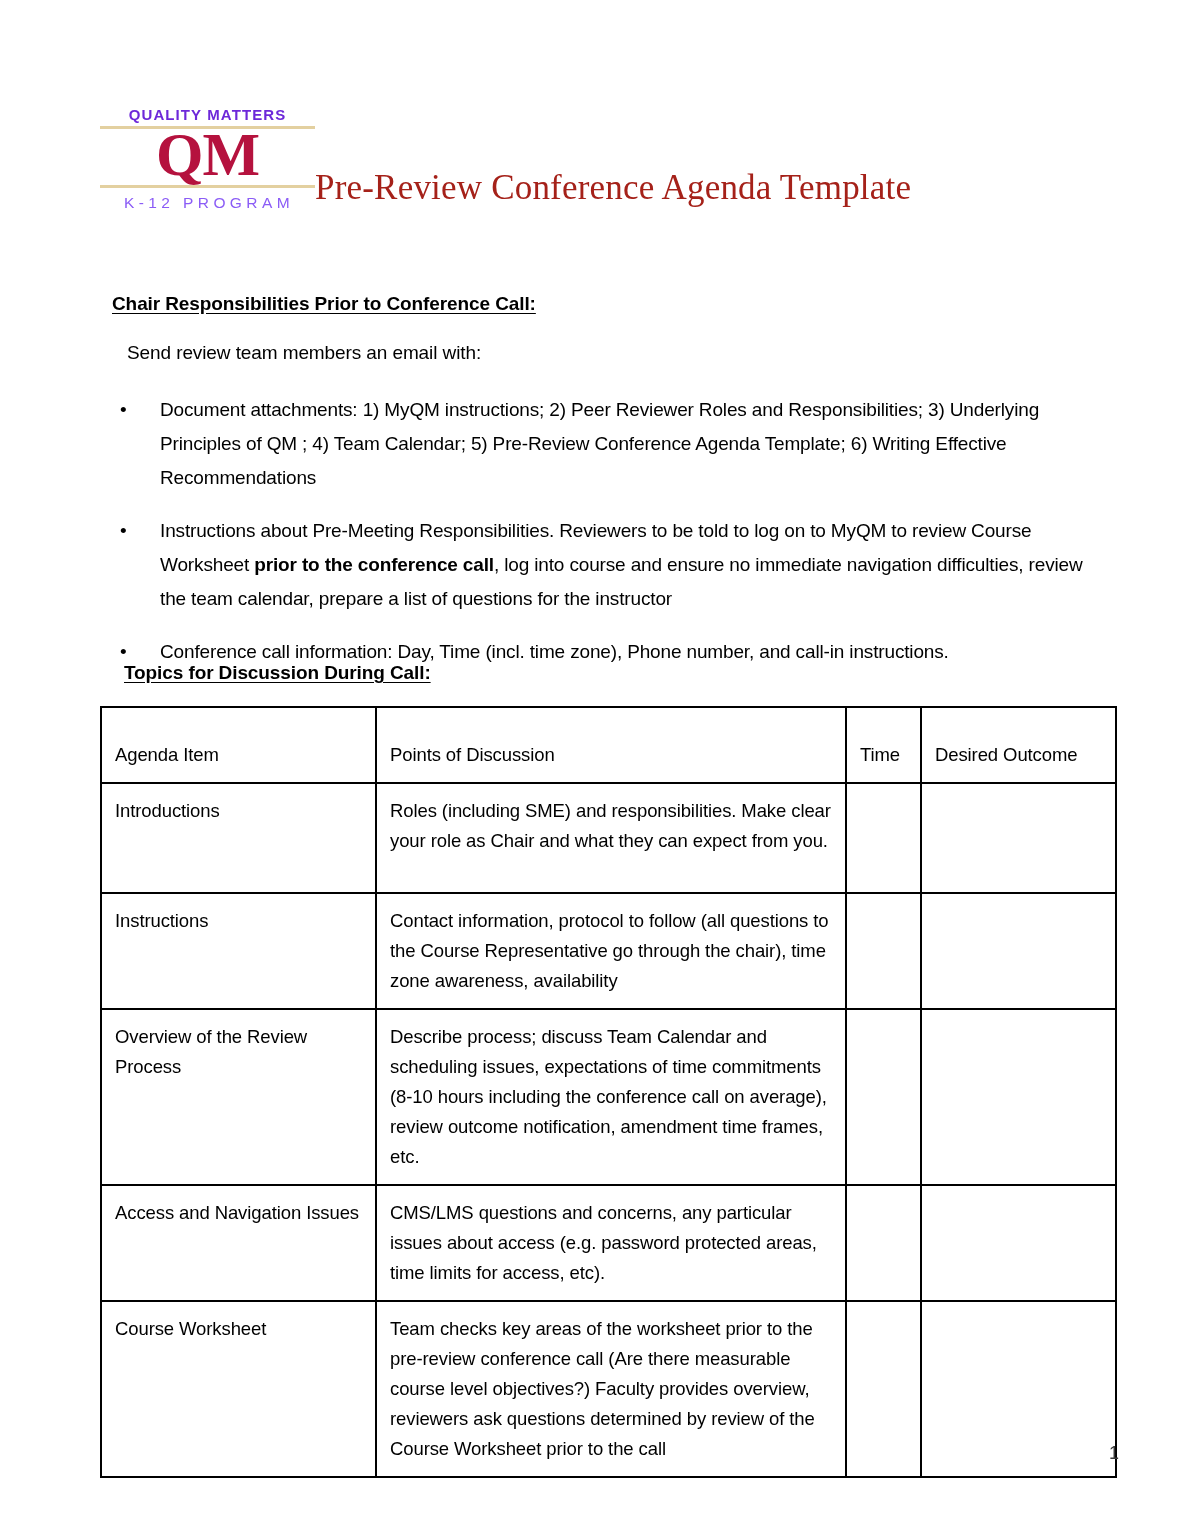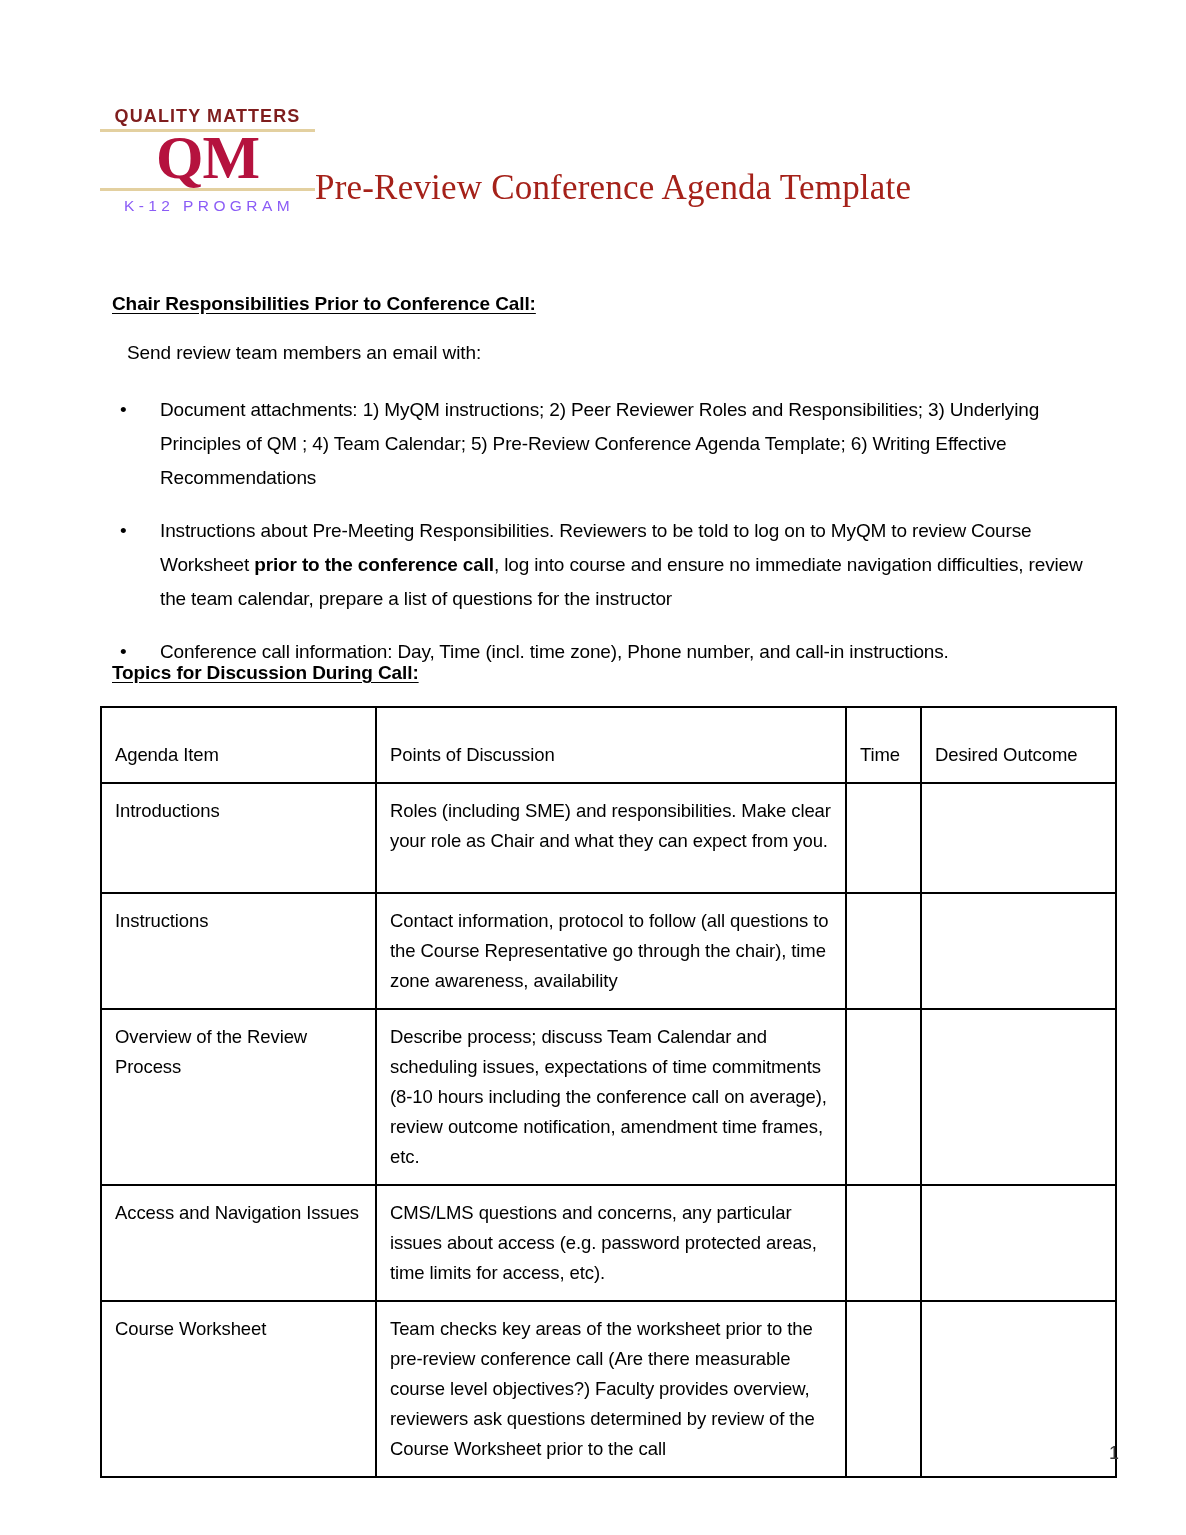--- a/index.html
+++ b/index.html
@@ -30,24 +30,24 @@
     display: flex;
     align-items: flex-start;
   }
   .logo {
     width: 215px;
     flex: 0 0 215px;
     padding-top: 2px;
   }
   .logo-top {
     font-family: "Liberation Sans", sans-serif;
-    font-size: 18px;
+    font-size: 15px;
     font-weight: 700;
     letter-spacing: 1.1px;
-    color: #7f1d1d;
+    color: #6d28d9;
     text-align: center;
     line-height: 1.05;
   }
   .logo-rule {
     height: 3px;
     background: #e3d0a0;
     margin: 3px 0 0 0;
   }
   .logo-qm {
     font-family: "Liberation Serif", serif;
@@ -193,21 +193,21 @@
       <span class="dot">•</span><span>Instructions about Pre-Meeting Responsibilities. Reviewers to be told to log on to MyQM to review Course Worksheet </span><b>prior to the conference call</b><span>, log into course and ensure no immediate navigation difficulties, review the team calendar, prepare a list of questions for the instructor</span>
     </div>
 
     <div class="bullet">
       <span class="dot">•</span>
       <span>Conference call information: Day, Time (incl. time zone), Phone number, and call-in instructions.</span>
     </div>
 
   </div>
 
-  <div class="section-head" style="top:662px;">Topics for Discussion During Call:</div>
+  <div class="section-head" style="top:662px;margin-left:12px;">Topics for Discussion During Call:</div>
 
   <table class="agenda-table">
     <colgroup>
       <col class="col-agenda">
         <col class="col-points">
         <col class="col-time">
         <col class="col-outcome">
     </colgroup>
     <thead>
       <tr class="r-head">

